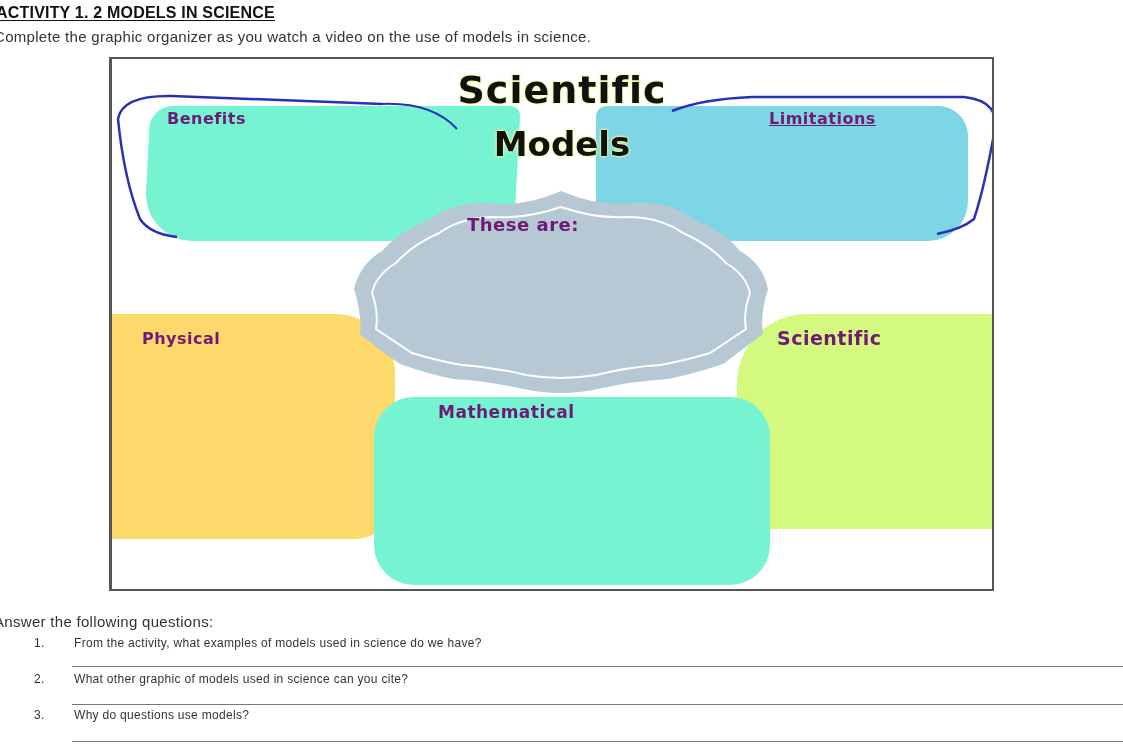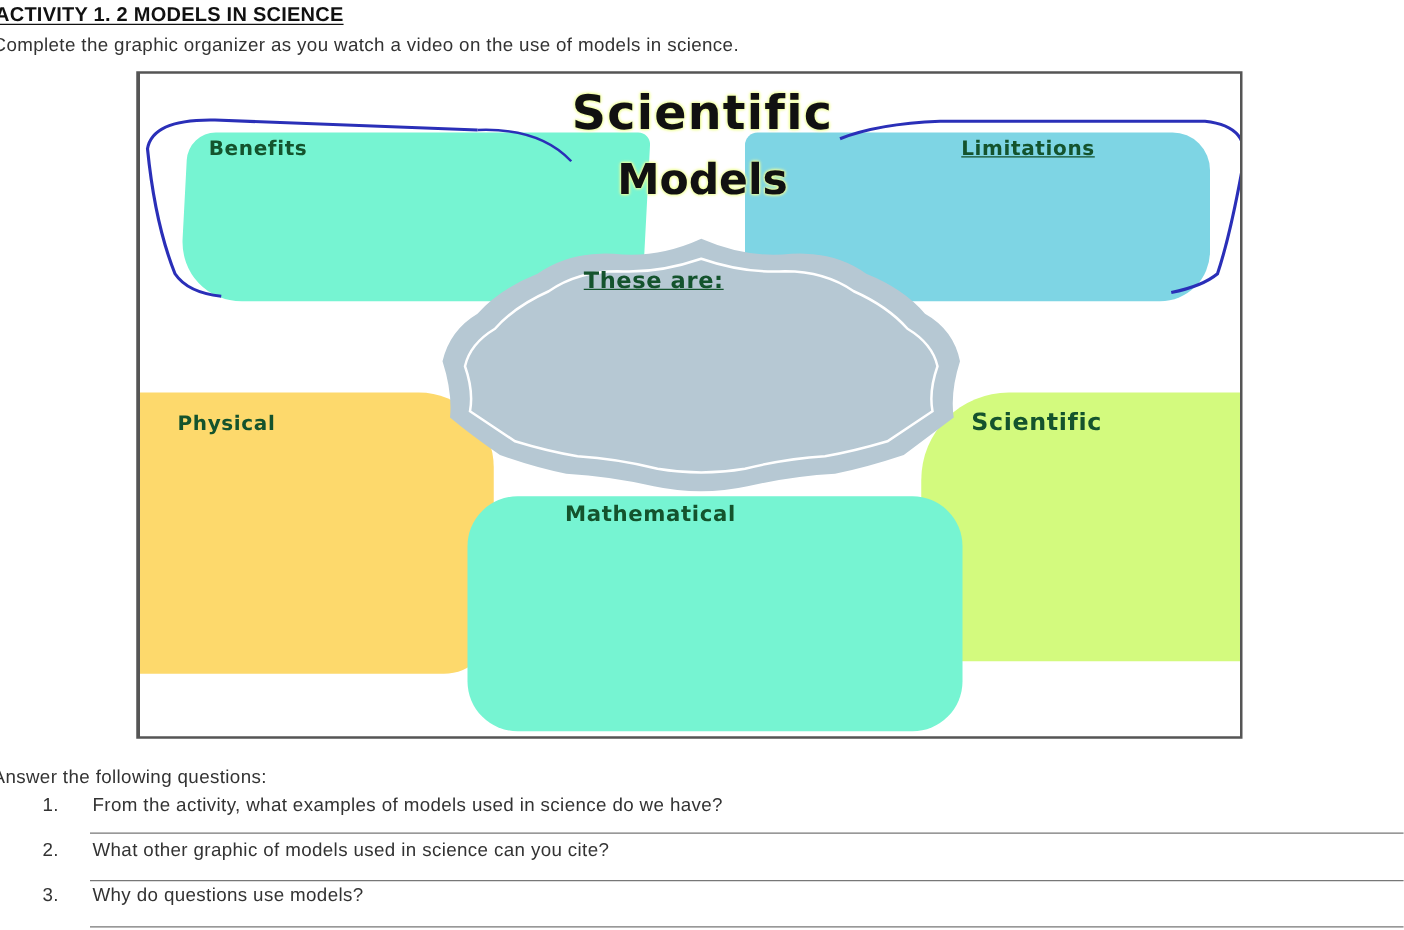--- a/index.html
+++ b/index.html
@@ -18,21 +18,21 @@
   }
   .frame {
     position:absolute; left:109px; top:57px; width:885px; height:534px;
     border:2px solid #555; border-left-width:3px; box-sizing:border-box;
     background:#fff; overflow:hidden;
   }
   .frame svg.outline { position:absolute; left:0; top:0; }
   .box { position:absolute; }
   .box-label {
     position:absolute; font-family:"DejaVu Sans", sans-serif; font-weight:bold;
-    color:#14532d; letter-spacing:0.5px;
+    color:#701a75; letter-spacing:0.5px;
   }
   .benefits { left:35px; top:47px; width:370px; height:135px; background:#76f4d2;
     border-radius:22px 10px 6px 50px; transform:skewX(-3deg); }
   .limitations { left:484px; top:47px; width:372px; height:135px; background:#7ed5e4;
     border-radius:10px 30px 40px 10px; }
   .physical { left:0; top:255px; width:283px; height:225px; background:#fdd96c;
     border-radius:0 60px 40px 0; }
   .conceptual { left:625px; top:255px; width:260px; height:215px; background:#d3fa7e;
     border-radius:70px 0 0 30px; }
   .mathematical { left:262px; top:338px; width:396px; height:188px; background:#76f4d2;
@@ -43,21 +43,21 @@
     font-family:"DejaVu Sans", sans-serif; font-weight:bold; color:#111;
     line-height:34px;
     text-shadow: 0 0 3px #f2ff9e, 0 0 3px #f2ff9e, 0 0 2px #e6ff80;
   }
   .sci-title .l1 { display:block; font-size:38px; letter-spacing:1px; }
   .sci-title .l2 { display:block; font-size:34px;margin-top:20px; }
   .questions-heading {
     position:absolute; left:-6px; top:613px; font-size:15px; color:#333; letter-spacing:0.3px;
   }
   .question {
-    position:absolute; left:34px; font-size:15px; color:#333; letter-spacing:0.3px;
+    position:absolute; left:34px; font-size:12px; color:#333; letter-spacing:0.3px;
   }
   .q-num { display:inline-block; width:40px; }
   .answer-line {
     position:absolute; left:72px; width:1051px; height:0;
     border-top:1px solid #777;
   }
 </style>
 </head>
 <body>
 
@@ -89,24 +89,24 @@
              Q 250 18 285 14 Q 320 12 345 30 Q 375 42 392 62 Q 415 75 420 100
              Q 412 125 415 145 Q 395 160 375 175 Q 345 185 320 190 Q 285 192 250 200
              Q 213 208 175 200 Q 140 192 105 190 Q 80 185 52 175 Q 30 160 12 145
              Q 14 125 6 100 Q 12 75 34 62 Q 52 42 82 30 Q 108 12 143 14 Q 178 18 213 2 Z" fill="#b6c8d3"></path>
     <path d="M 213 18
              Q 248 30 280 28 Q 312 28 335 44 Q 362 56 378 74 Q 398 86 402 104
              Q 395 124 398 140 Q 380 152 362 164 Q 335 172 312 176 Q 280 178 248 186
              Q 213 192 178 186 Q 146 178 114 176 Q 90 172 64 164 Q 46 152 28 140
              Q 31 124 24 104 Q 28 86 48 74 Q 64 56 91 44 Q 114 28 146 28 Q 178 30 213 18 Z" fill="none" stroke="#ffffff" stroke-width="2"></path>
   </svg>
-  <div class="box-label" style="left:355px; top:155px; font-size:18px;text-decoration:underline;">These are:</div>
+  <div class="box-label" style="left:355px; top:155px; font-size:18px;">These are:</div>
 
   <div class="box mathematical"></div>
-  <div class="box-label" style="left:340px; top:343px; font-size:17px;">Mathematical</div>
+  <div class="box-label" style="left:326px; top:343px; font-size:17px;">Mathematical</div>
 
   <div class="sci-title">
     <span class="l1">Scientific</span>
     <span class="l2">Models</span>
   </div>
 </div>
 
 <div class="questions-heading">Answer the following questions:</div>
 
 <div class="question" style="top:636px;">

